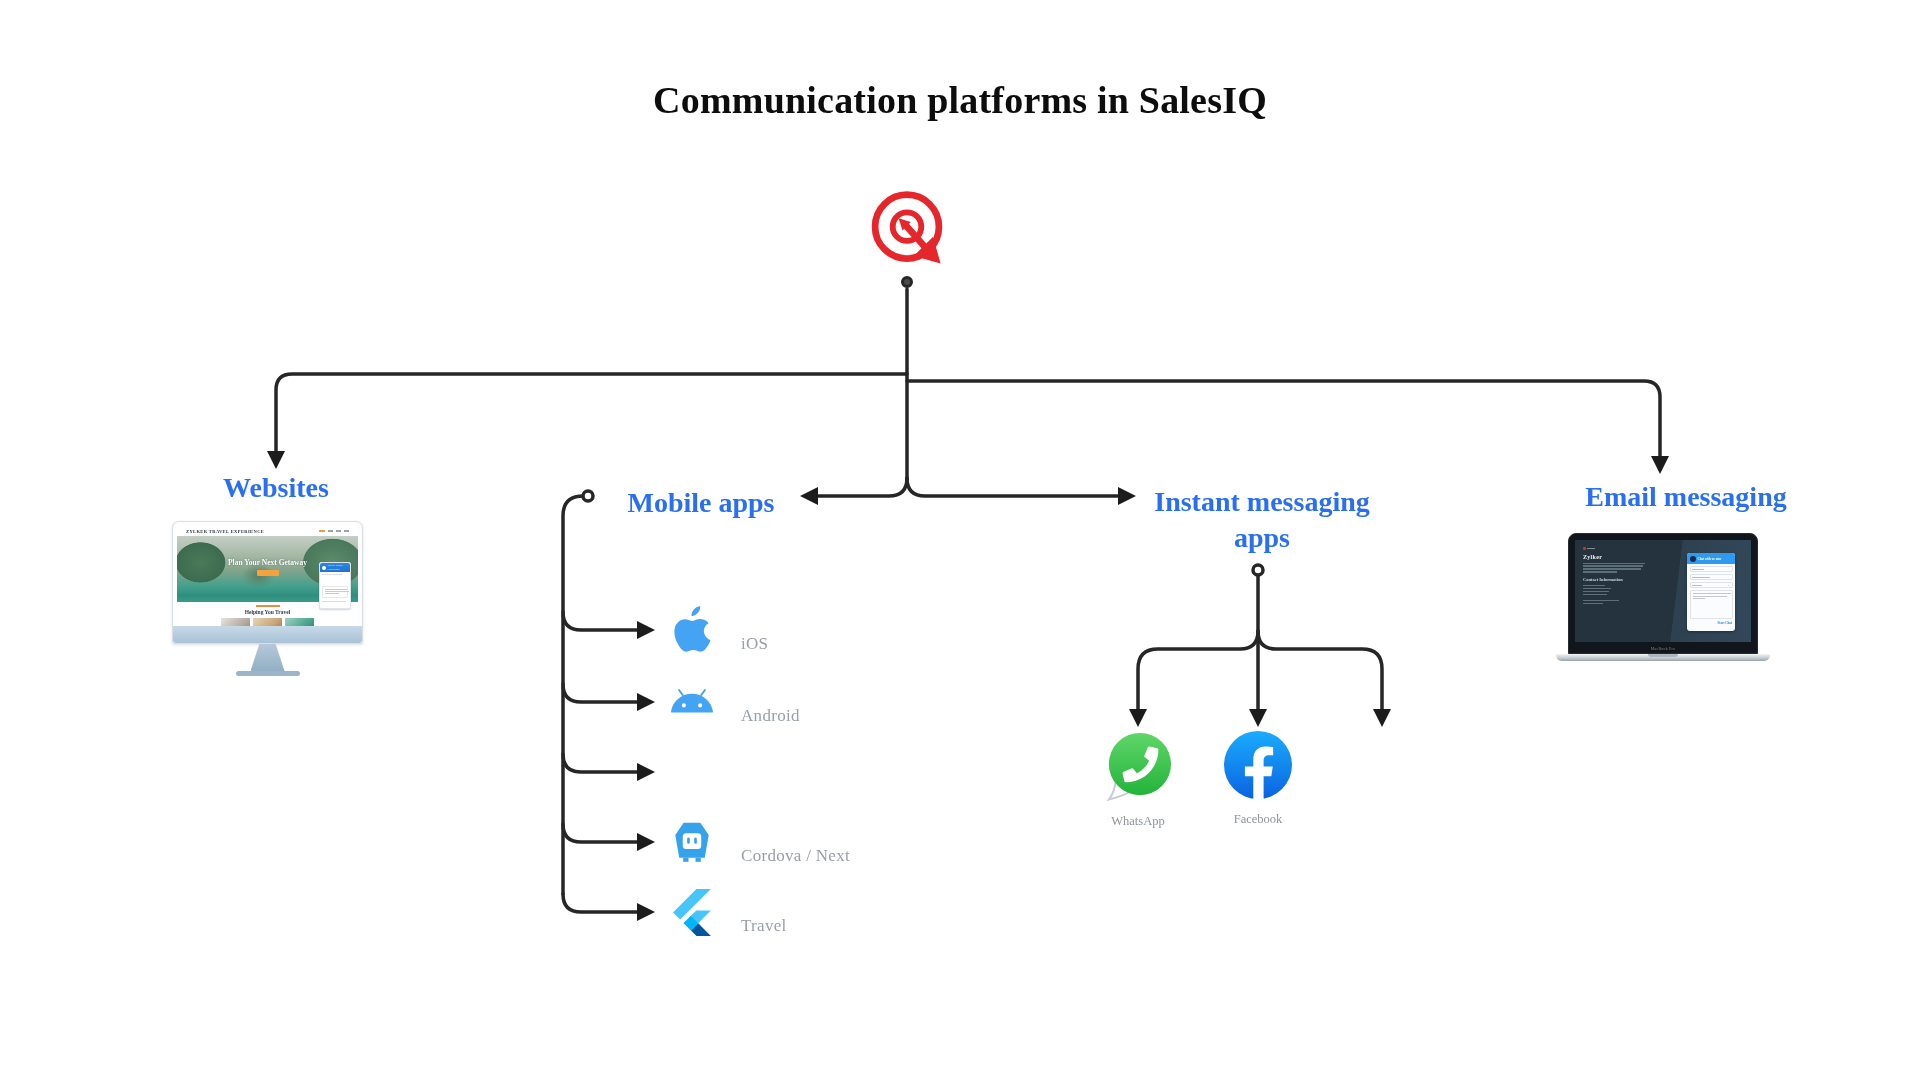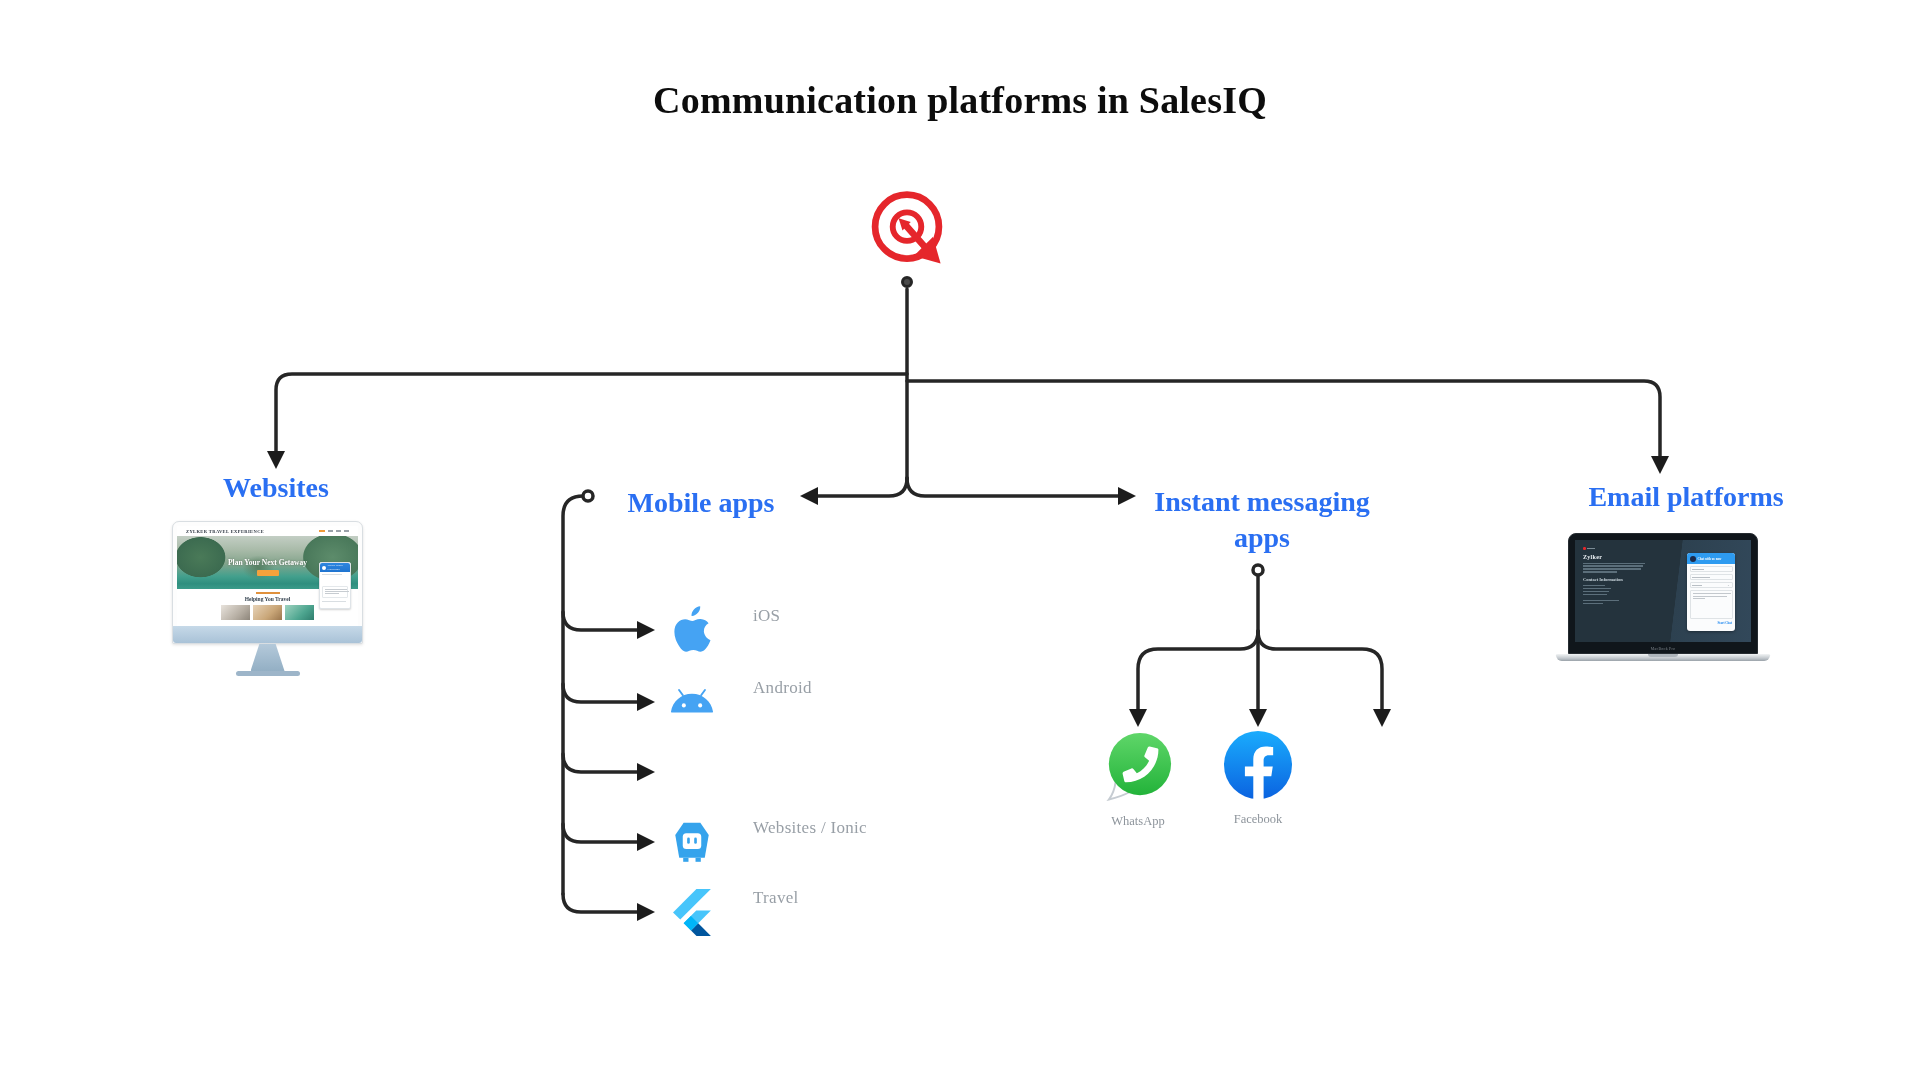--- a/index.html
+++ b/index.html
@@ -13,39 +13,39 @@
 
   .logo { position:absolute; left:865px; top:188px; }
 
   .branch-label { position:absolute; color:#2a6ff2; font-size:28px; font-weight:600; text-align:center; }
   .label-websites { left:156px; top:472px; width:240px; }
   .label-mobile   { left:596px; top:487px; width:210px; }
   .label-im       { left:1152px; top:484px; width:220px; line-height:36px; }
   .label-email    { left:1566px; top:481px; width:240px; }
 
   
-  .m-row { position:absolute; left:667px; display:flex; align-items:flex-start; gap:36px; }
+  .m-row { position:absolute; left:667px; display:flex; align-items:flex-end; gap:24px; }
   .m-ico { width:50px; height:48px; display:flex; align-items:center; justify-content:center; }
   .m-lab { font-size:17px; color:#989fa6; letter-spacing:.3px; white-space:nowrap; }
 
   
   .im-app { position:absolute; top:731px; width:92px; text-align:center; }
   .im-app .im-lab { display:block; margin-top:9px; font-size:12.5px; color:#8d949b; }
 
   
   .imac { position:absolute; left:172px; top:521px; width:191px; }
   .imac-screen { width:191px; background:#fdfdfd; border:1px solid #d9dee2; border-radius:7px 7px 2px 2px;
                  padding:4px 4px 0; box-shadow:0 1px 3px rgba(0,0,0,.12); }
   .display { position:relative; height:100px; background:#fff; overflow:hidden; }
   .site-nav { height:10px; display:flex; align-items:center; justify-content:space-between; padding:0 9px; }
   .brand { font-size:4.5px; font-weight:700; color:#2b3440; letter-spacing:.4px; white-space:nowrap; }
   .nav-dashes { display:flex; gap:3px; align-items:center; }
   .nav-dashes i { display:block; height:1.5px; width:5px; background:#9aa2aa; }
   .nav-dashes i.hot { background:#ef9b3a; width:6px; }
-  .hero { position:relative; height:53px;
+  .hero { position:relative; height:66px;
           background:
             radial-gradient(42px 34px at 13% 40%, #4a7a58 0%, #3c6b50 58%, rgba(0,0,0,0) 60%),
             radial-gradient(50px 40px at 86% 40%, #5d8c6b 0%, #49785a 58%, rgba(0,0,0,0) 60%),
             radial-gradient(26px 20px at 45% 60%, #567f62 0%, rgba(0,0,0,0) 62%),
             linear-gradient(180deg,#c3cec4 0%,#a9bba9 26%,#84a48c 52%,#43a08d 76%,#2f8f7f 90%,#3b9b8a 100%); padding-left: 21px; }
   .hero-title { position:absolute; top:22px; left:0; width:100%; text-align:center;
                 font-size:7.5px; font-weight:700; color:#fff; text-shadow:0 0 2px rgba(0,0,0,.35); }
   .hero-btn { position:absolute; top:34px; left:50%; transform:translateX(-50%);
               width:22px; height:6px; background:#f5a23c; border-radius:1px; }
   .below { text-align:center; padding-top:3px; }
@@ -155,21 +155,21 @@
       <polygon points="58,81 90,90 81,58" fill="#e5262b"></polygon>
       <circle cx="50" cy="46" r="17" fill="none" stroke="#e5262b" stroke-width="7"></circle>
       <line x1="49" y1="45" x2="80" y2="80" stroke="#e5262b" stroke-width="8" stroke-linecap="round"></line>
       <polygon points="40,36 54.5,40.6 44.6,50.5" fill="#e5262b"></polygon>
     </svg>
   </div>
 
   <div class="branch-label label-websites">Websites</div>
   <div class="branch-label label-mobile">Mobile apps</div>
   <div class="branch-label label-im">Instant messaging apps</div>
-  <div class="branch-label label-email">Email platforms</div>
+  <div class="branch-label label-email">Email messaging</div>
 
   <div class="imac">
     <div class="imac-screen">
       <div class="display">
         <div class="site-nav">
           <span class="brand">ZYLKER TRAVEL EXPERIENCE</span>
           <span class="nav-dashes">
             <i class="hot"></i>
               <i></i>
               <i></i>
@@ -238,21 +238,21 @@
     <span class="m-ico">
       <svg viewBox="0 0 100 100" width="44" height="46">
         <path d="M31 6 H69 L88 34 L79 86 H21 L12 34 Z" fill="#35a3ec"></path>
         <rect x="30" y="86" width="12" height="9" fill="#35a3ec"></rect>
         <rect x="58" y="86" width="12" height="9" fill="#35a3ec"></rect>
         <rect x="29" y="30" width="42" height="36" rx="8" fill="#fff"></rect>
         <rect x="39" y="40" width="6" height="14" rx="3" fill="#35a3ec"></rect>
         <rect x="55" y="40" width="6" height="14" rx="3" fill="#35a3ec"></rect>
       </svg>
     </span>
-    <span class="m-lab">Websites / Ionic</span>
+    <span class="m-lab">Cordova / Next</span>
   </div>
 
   <div class="m-row" style="top:888px">
     <span class="m-ico">
       <svg viewBox="0 0 256 317" width="38" height="47">
         <polygon points="157.7,0 0,157.7 48.8,206.5 255.3,0" fill="#47C5FB"></polygon>
         <polygon points="156.6,145.4 72.1,229.8 121.2,279.5 169.9,230.8 255.3,145.4" fill="#47C5FB"></polygon>
         <polygon points="121.2,279.5 158.2,316.6 255.3,316.6 169.9,230.8" fill="#00569E"></polygon>
         <polygon points="71.6,230.4 120.6,181.4 169.9,230.8 121.2,279.5" fill="#00B5F8"></polygon>
       </svg>

